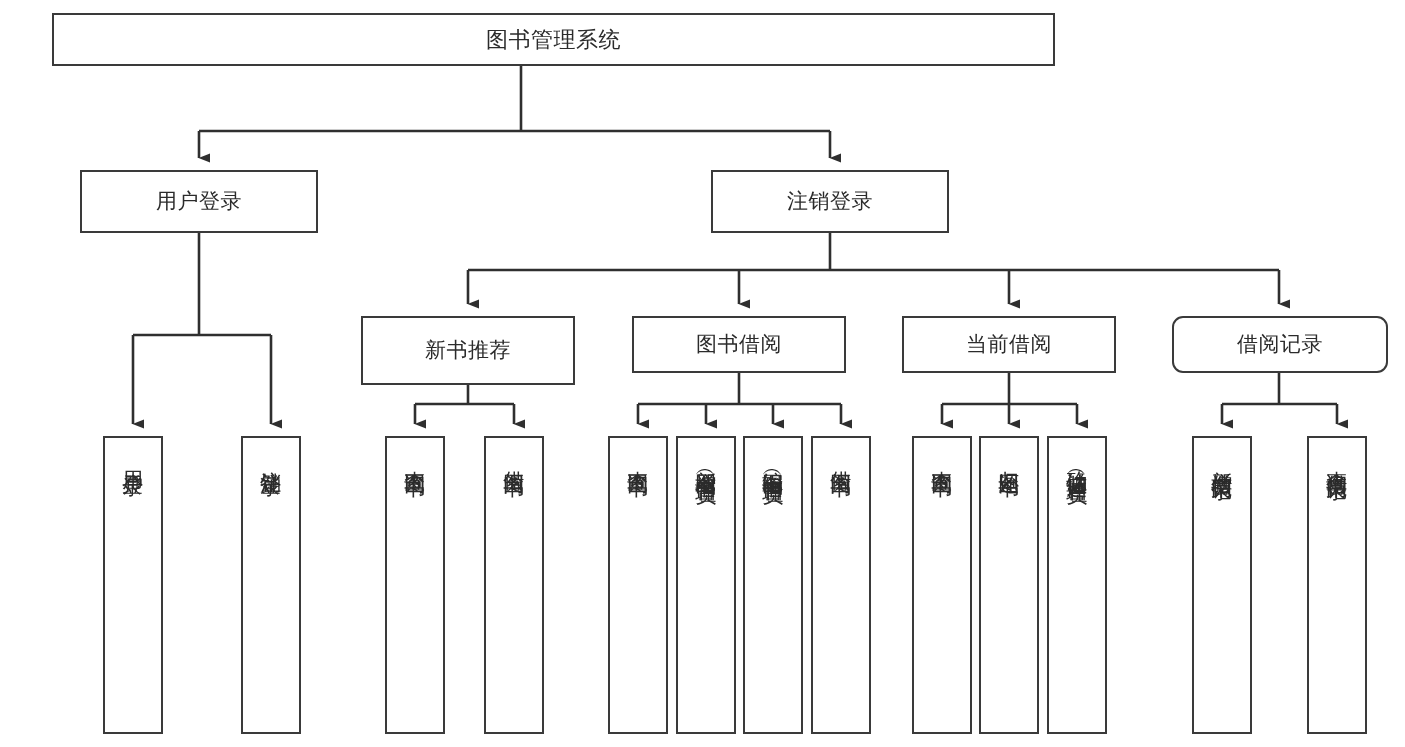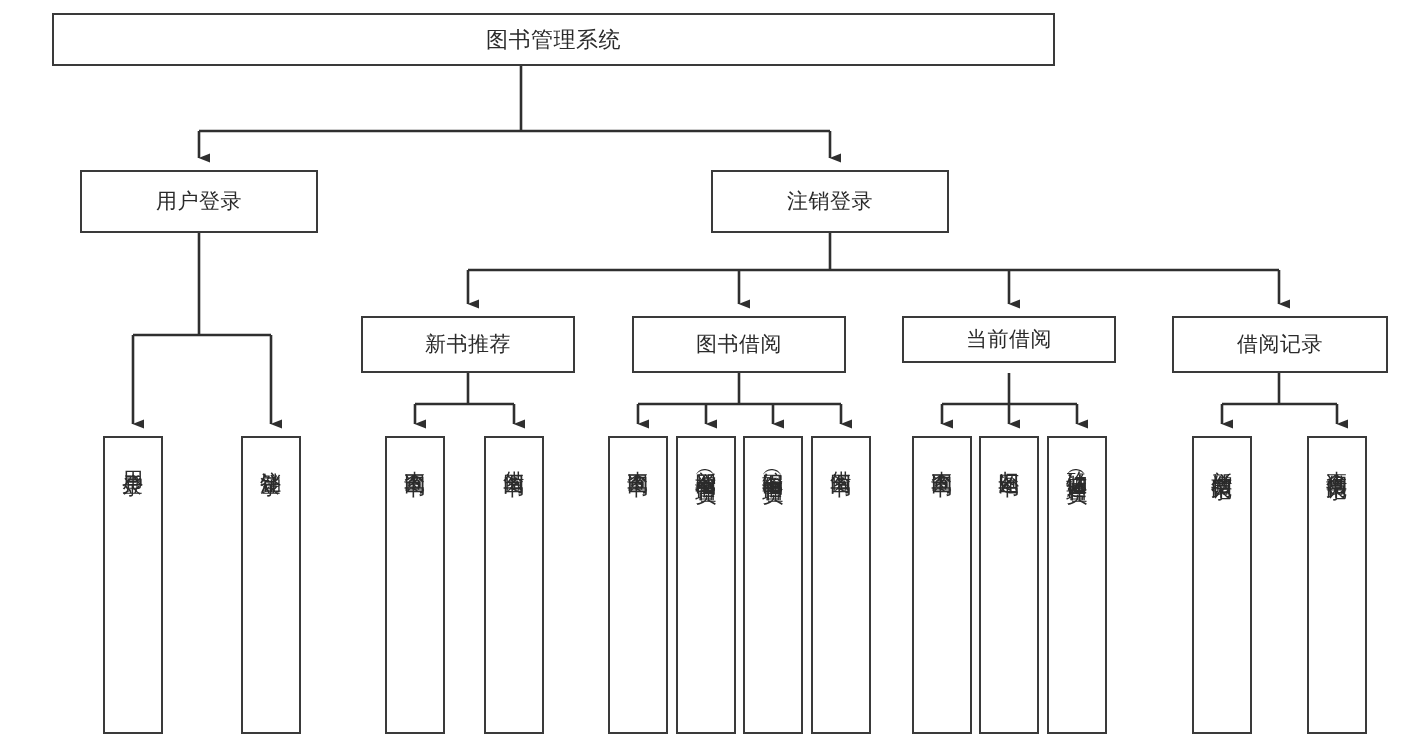--- a/index.html
+++ b/index.html
@@ -128,33 +128,33 @@
   </div>
 
   <div class="node" style="left:80px; top:170px; width:238px; height:63px;">
     <span class="node-label">用户登录</span>
   </div>
 
   <div class="node" style="left:711px; top:170px; width:238px; height:63px;">
     <span class="node-label">注销登录</span>
   </div>
 
-  <div class="node" style="left:361px; top:316px; width:214px; height:57px;">
+  <div class="node" style="left:361px; top:316px; width:214px; height:69px;">
     <span class="node-label">新书推荐</span>
   </div>
 
   <div class="node" style="left:632px; top:316px; width:214px; height:57px;justify-content:center;">
     <span class="node-label">图书借阅</span>
   </div>
 
-  <div class="node" style="left:902px; top:316px; width:214px; height:47px;">
+  <div class="node" style="left:902px; top:316px; width:214px; height:57px;">
     <span class="node-label">当前借阅</span>
   </div>
 
-  <div class="node" style="left:1172px; top:316px; width:216px; height:57px;">
+  <div class="node" style="left:1172px; top:316px; width:216px; height:57px;border-radius:11px;">
     <span class="node-label">借阅记录</span>
   </div>
 
   <div class="node leaf" style="left:103px; top:436px; width:60px; height:298px;">
     <span class="node-label">用户登录</span>
   </div>
 
   <div class="node leaf" style="left:241px; top:436px; width:60px; height:298px;">
     <span class="node-label">注销登录</span>
   </div>

